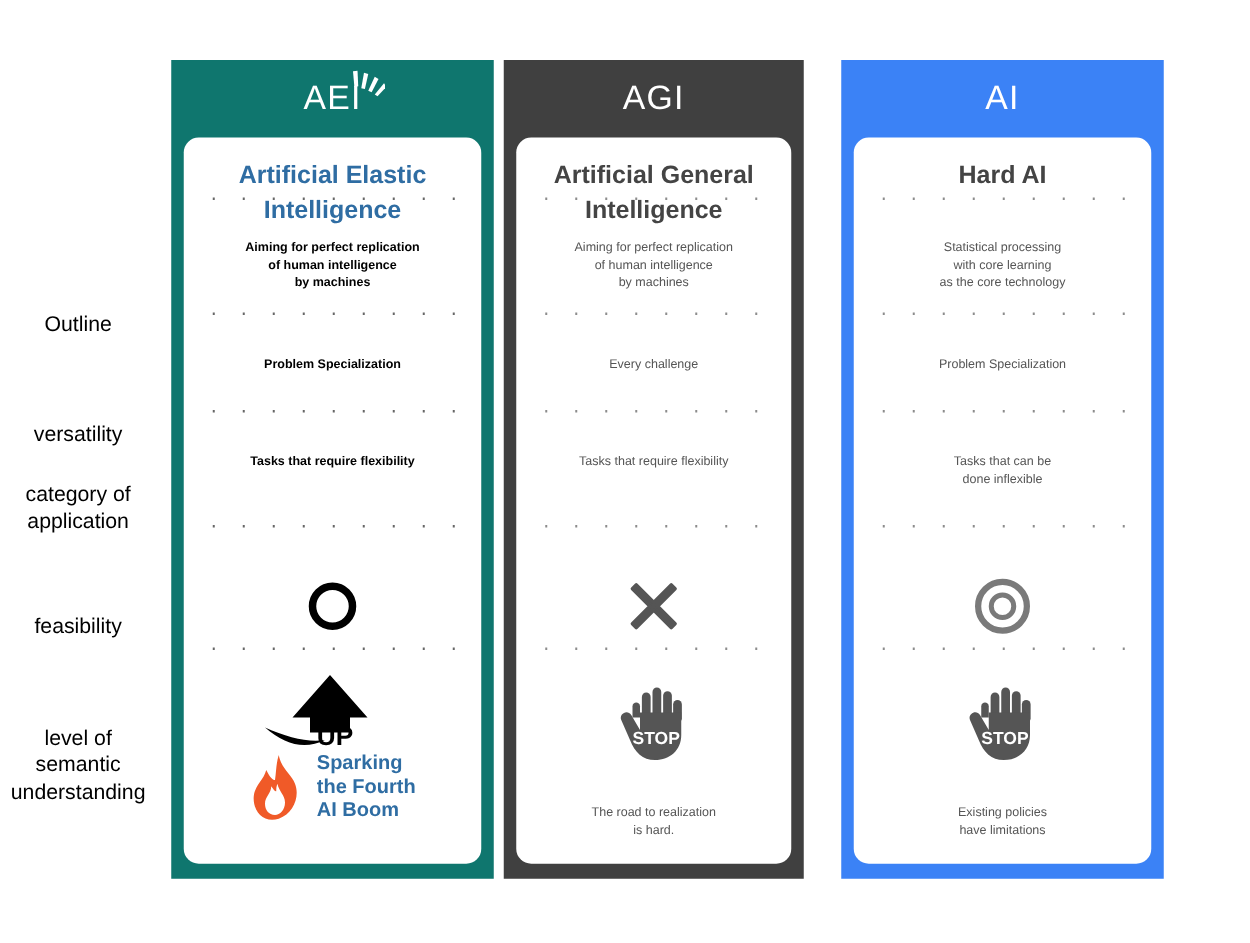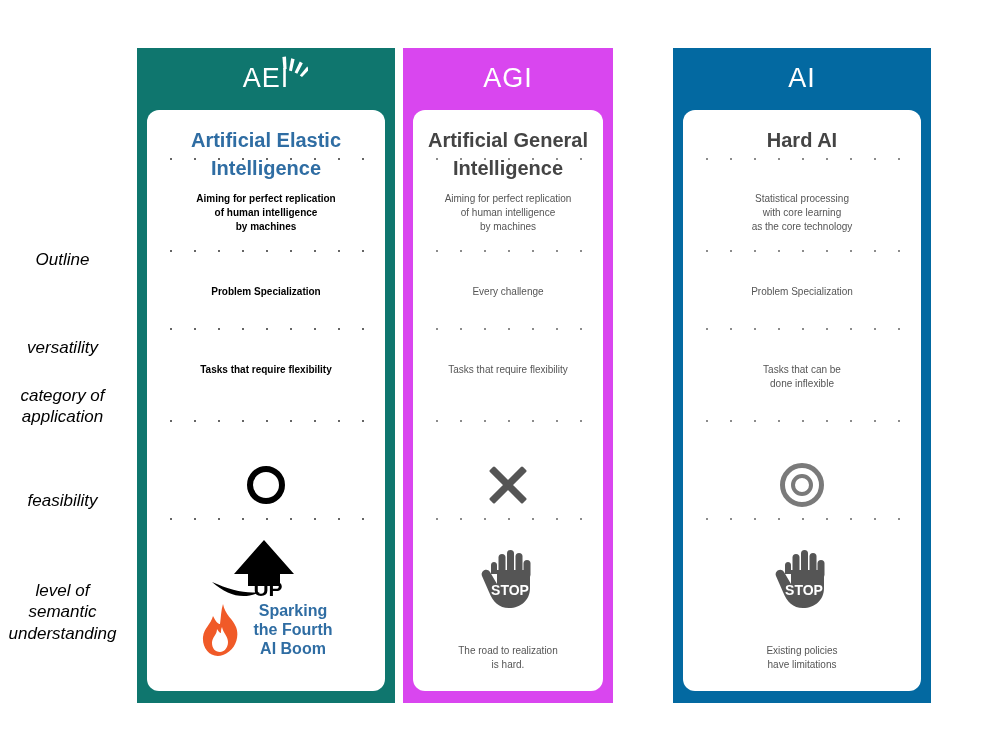--- a/index.html
+++ b/index.html
@@ -33,39 +33,38 @@
     height: 658px;
   }
   .row-label {
     position: absolute;
     right: 8px;
     width: 125px;
     text-align: center;
     font-size: 17px;
     color: #000000;
     line-height: 1.25;
-    font-style: italic;
   }
   .row-label.rl-outline      { top: 204px; }
   .row-label.rl-versatility  { top: 292px; }
   .row-label.rl-category     { top: 340px; }
   .row-label.rl-feasibility  { top: 445px; padding-left: 13px; }
   .row-label.rl-level        { top: 535px; }
 
   
   .column {
     position: absolute;
     top: 48px;
     width: 258px;
     height: 655px;
     box-sizing: border-box;
   }
   .col-aei { left: 137px; background: #0f766e; }
-  .col-agi { left: 403px; background: #d946ef; width: 210px; }
-  .col-ai  { left: 673px; background: #0369a1; width: 258px; }
+  .col-agi { left: 403px; background: #404040; width: 240px; }
+  .col-ai  { left: 673px; background: #3b82f6; width: 258px; }
 
   .col-header {
     position: relative;
     height: 60px;
     display: flex;
     align-items: center;
     justify-content: center;
   }
   .col-title {
     font-size: 27px;
@@ -194,21 +193,21 @@
     justify-content: center;
     gap: 10px;
     margin-top: -2px;
   }
   .flame-icon { width: 44px; height: 54px; flex: none; }
   .boom-text {
     font-size: 16px;
     font-weight: bold;
     color: #2f6da3;
     line-height: 1.18;
-    text-align: center;
+    text-align: left;
   }
   .hand-wrap {
     display: flex;
     align-items: center;
     justify-content: center;
     height: 86px;
   }
   .hand-icon { width: 62px; height: 66px; }
   .lev-note { margin-top: 24px; }
 </style>

